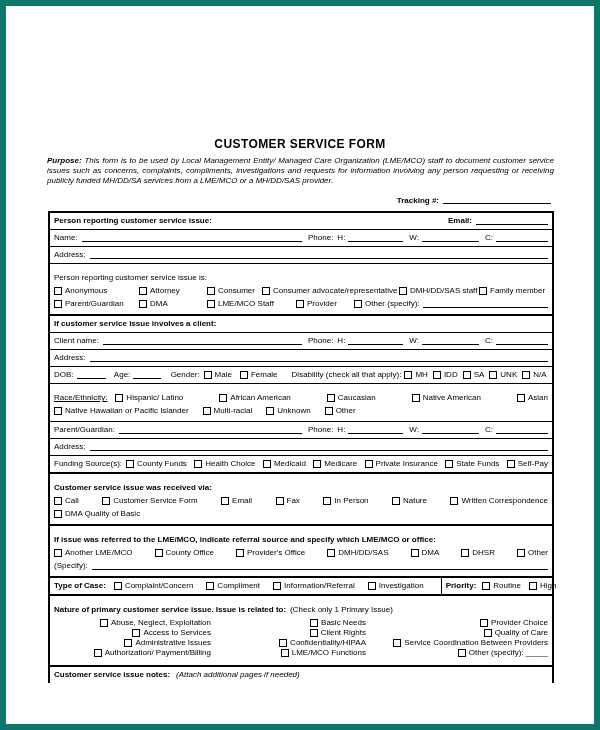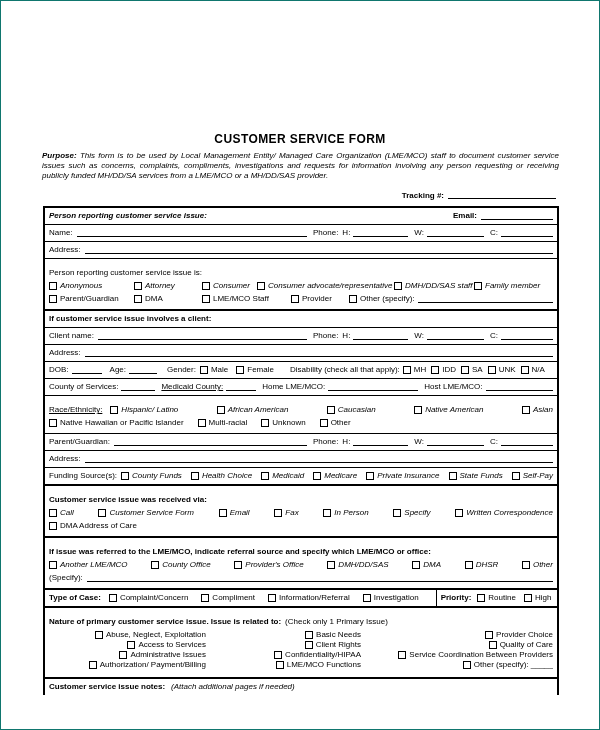--- a/index.html
+++ b/index.html
@@ -1,35 +1,35 @@
 <!DOCTYPE html>
 <html><head>
 <meta charset="utf-8">
 <style>
   html,body{margin:0;padding:0;background:#fff;}
   .page{
     width:600px;height:730px;box-sizing:border-box;position:relative;
-    background:#fff;border:1px solid #0f766e;overflow:hidden;
+    background:#fff;border:6px solid #0f766e;overflow:hidden;
     font-family:"Liberation Sans","DejaVu Sans",sans-serif;font-size:8px;color:#000;
   }
   .title{margin-top:131px;text-align:center;font-size:12px;font-weight:bold;letter-spacing:.4px;}
   .purpose{margin:5px 40px 0 41px;font-style:italic;text-align:justify;line-height:10px;}
   .b{font-weight:bold;}
   .i{font-style:italic;}
   .u{text-decoration:underline;}
   .tracking{display:flex;justify-content:flex-end;align-items:flex-end;margin:7px 43px 0 0;font-weight:bold;height:12px;}
   .tracking .ln{width:108px;margin-left:4px;}
   .ft{margin:6px 40px 0 42px;border:2px solid #000;border-bottom:none;}
   .row{display:flex;align-items:center;padding:3px 4px;white-space:nowrap;line-height:10px;}
   .irow{display:flex;align-items:center;padding:1px 4px 2px;white-space:nowrap;line-height:10px;}
   .sep{border-top:1px solid #000;}
   .sect{border-top:2px solid #000;}
   .hdr{font-weight:bold;}
   .ln{display:inline-block;border-bottom:1px solid #000;height:8px;align-self:flex-end;margin-bottom:1px;}
-  .grow{flex:1 1 auto;min-width:8px;font-style:italic;}
+  .grow{flex:1 1 auto;min-width:8px;}
   .ml3{margin-left:3px}.ml4{margin-left:4px}.ml6{margin-left:6px}.ml8{margin-left:8px}.ml10{margin-left:10px}
   .w28{width:28px}.w30{width:30px}.w34{width:34px}.w52{width:52px}.w55{width:55px}.w57{width:57px}.w72{width:72px}.w90{width:90px}
   .cb{width:6px;height:6px;border:1px solid #000;display:inline-block;margin-right:3px;flex:none;background:#fff;}
   .cb-item{display:inline-flex;align-items:center;white-space:nowrap;}
   .cblist{display:flex;align-items:center;min-width:0;}
   .sb{justify-content:space-between;}
   .rt1 .cb-item:nth-child(1){width:85px}.rt1 .cb-item:nth-child(2){width:68px}
   .rt1 .cb-item:nth-child(3){width:55px}.rt1 .cb-item:nth-child(4){width:137px}
   .rt1 .cb-item:nth-child(5){width:80px}
   .rt2 .cb-item:nth-child(1){width:85px}.rt2 .cb-item:nth-child(2){width:68px}
@@ -203,30 +203,20 @@
             <span class="cb"></span>
             <span class="cbl">UNK</span>
           </span>
           <span class="cb-item">
             <span class="cb"></span>
             <span class="cbl">N/A</span>
           </span>
         </div>
     </div>
 
-    <div class="row sep">
-      <span>County of Services:</span>
-      <span class="ln w34 ml3"></span>
-      <span class="u ml6">Medicaid County:</span>
-      <span class="ln w30 ml3"></span>
-      <span class="ml6">Home LME/MCO:</span>
-      <span class="ln w90 ml3"></span>
-      <span class="ml6">Host LME/MCO:</span>
-      <span class="ln grow ml3"></span>
-    </div>
 
     <div class="sep cellpad">
       <div class="irow">
         <span class="u">Race/Ethnicity:</span>
         <div class="cblist sb grow ml8">
             <span class="cb-item">
               <span class="cb"></span>
               <span class="cbl">Hispanic/ Latino</span>
             </span>
             <span class="cb-item">
@@ -341,33 +331,33 @@
             <span class="cb-item">
               <span class="cb"></span>
               <span class="cbl">Fax</span>
             </span>
             <span class="cb-item">
               <span class="cb"></span>
               <span class="cbl">In Person</span>
             </span>
             <span class="cb-item">
               <span class="cb"></span>
-              <span class="cbl">Specify</span>
+              <span class="cbl">Nature</span>
             </span>
             <span class="cb-item">
               <span class="cb"></span>
               <span class="cbl">Written Correspondence</span>
             </span>
           </div>
       </div>
       <div class="irow">
         <div class="cblist">
             <span class="cb-item">
               <span class="cb"></span>
-              <span class="cbl">DMA Address of Care</span>
+              <span class="cbl">DMA Quality of Basic</span>
             </span>
           </div>
       </div>
     </div>
 
     <div class="sect cellpad">
       <div class="irow">
         <span class="hdr">If issue was referred to the LME/MCO, indicate referral source and specify which LME/MCO or office:</span>
       </div>
       <div class="irow">

